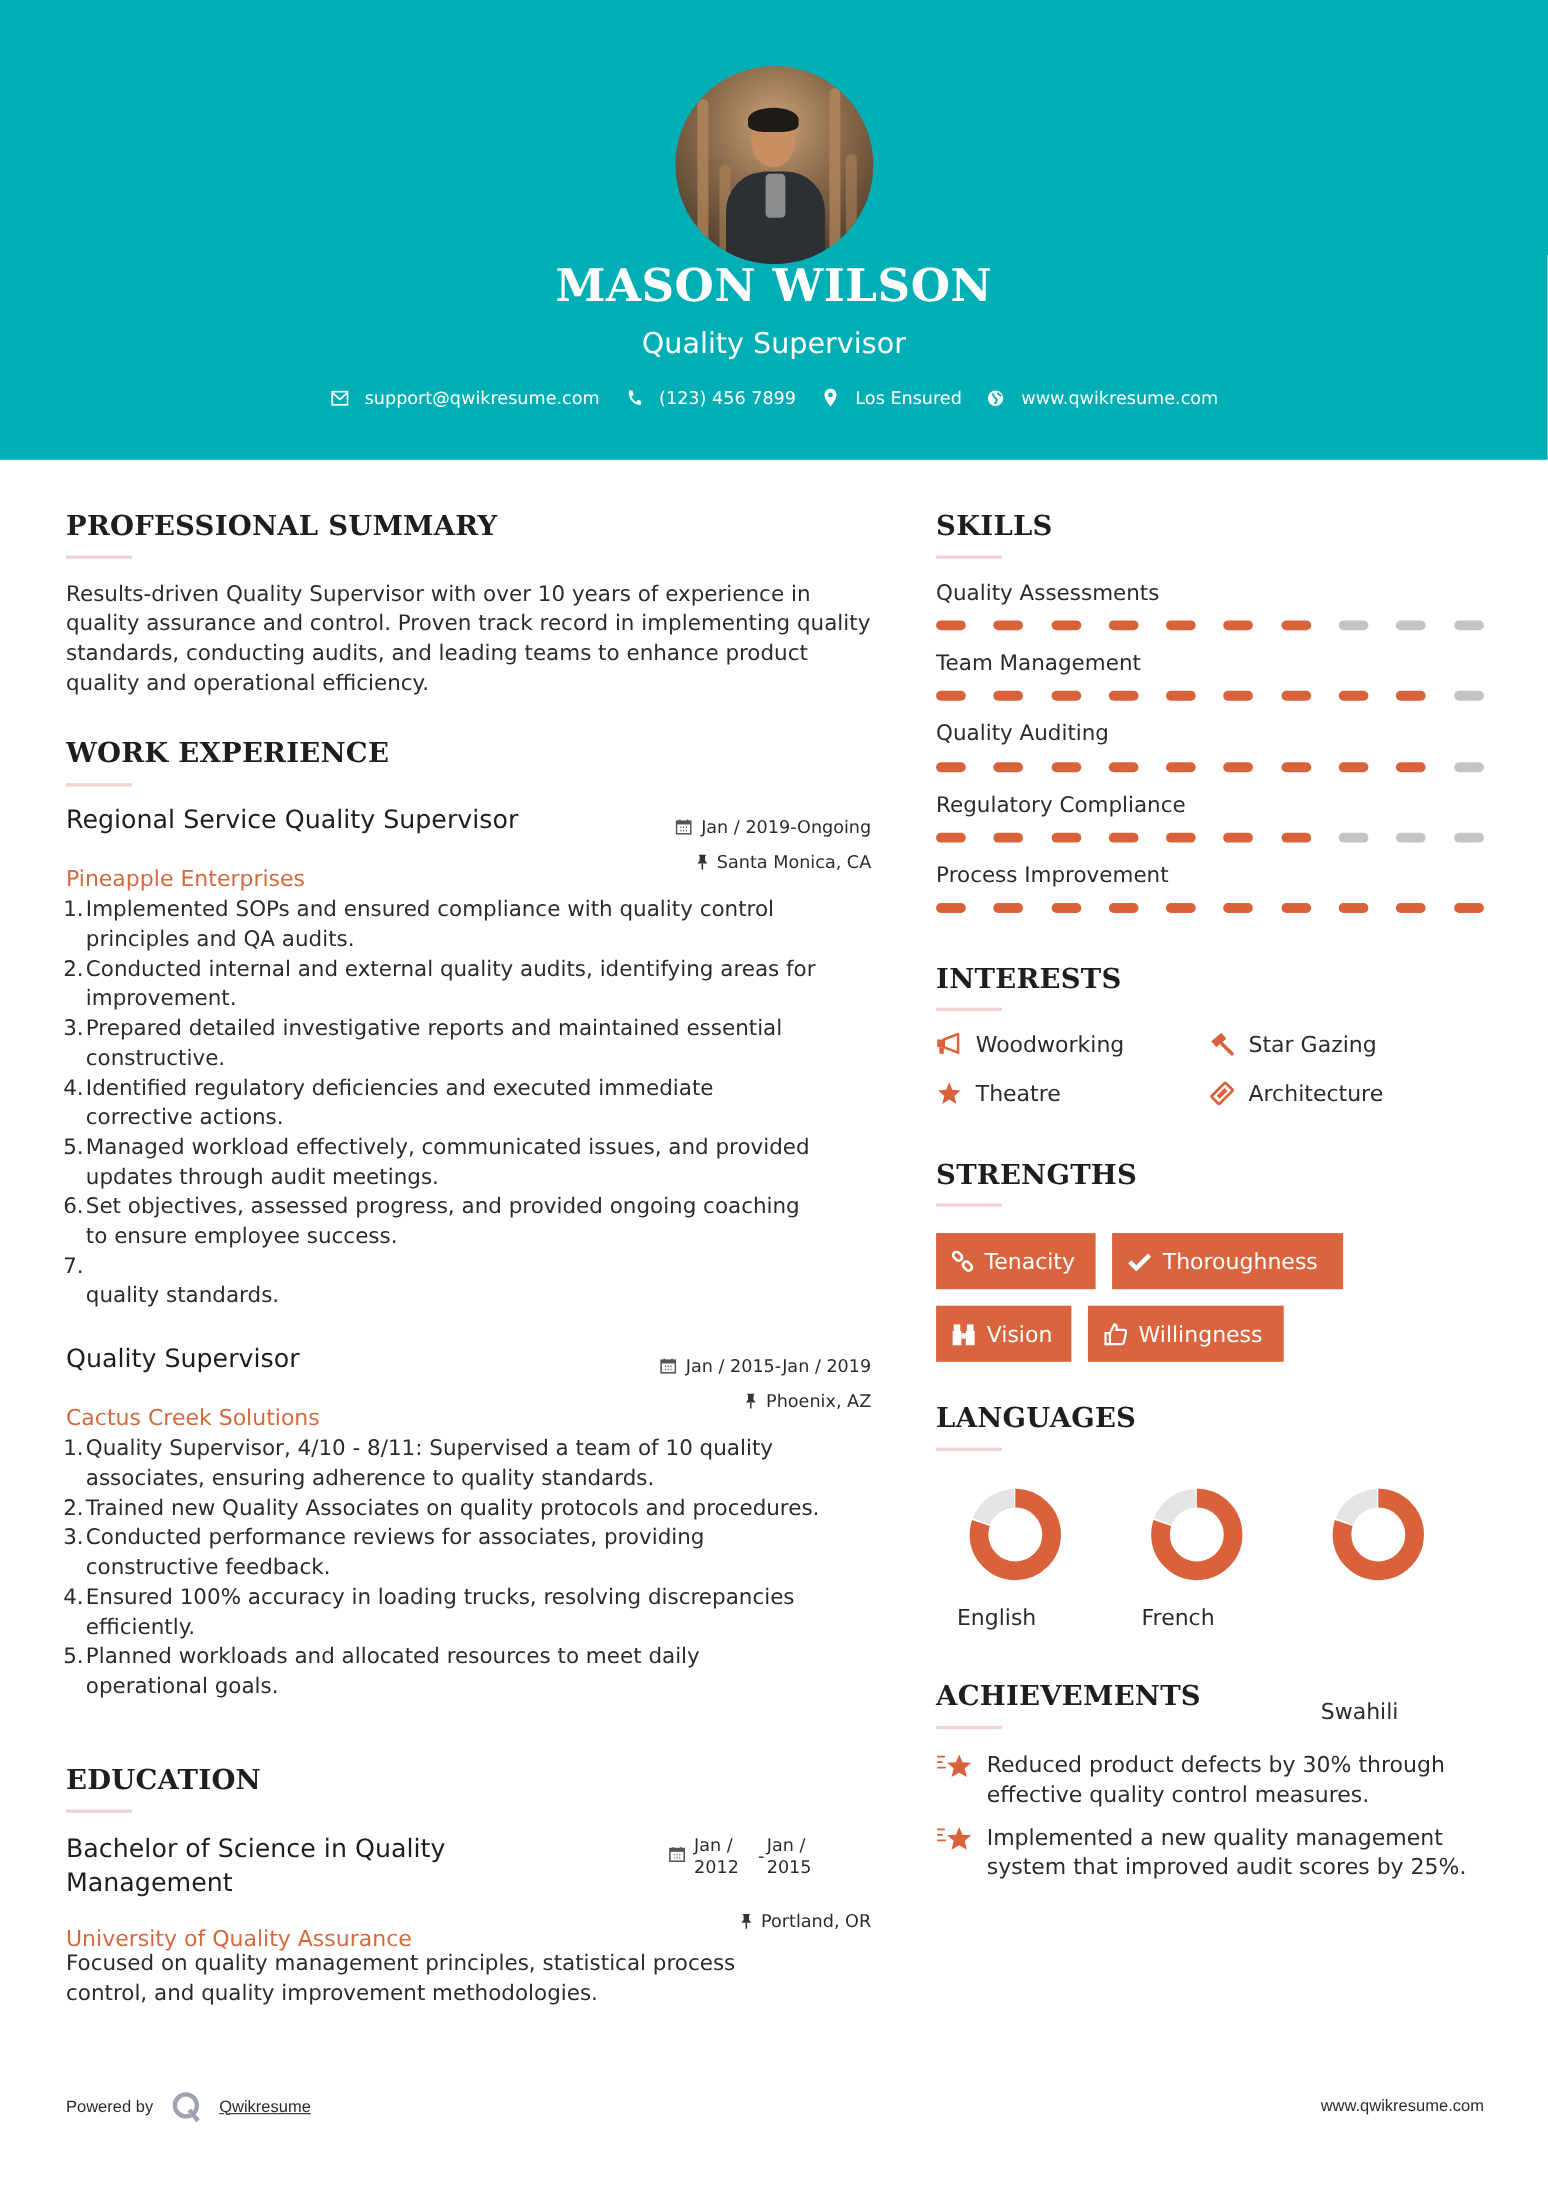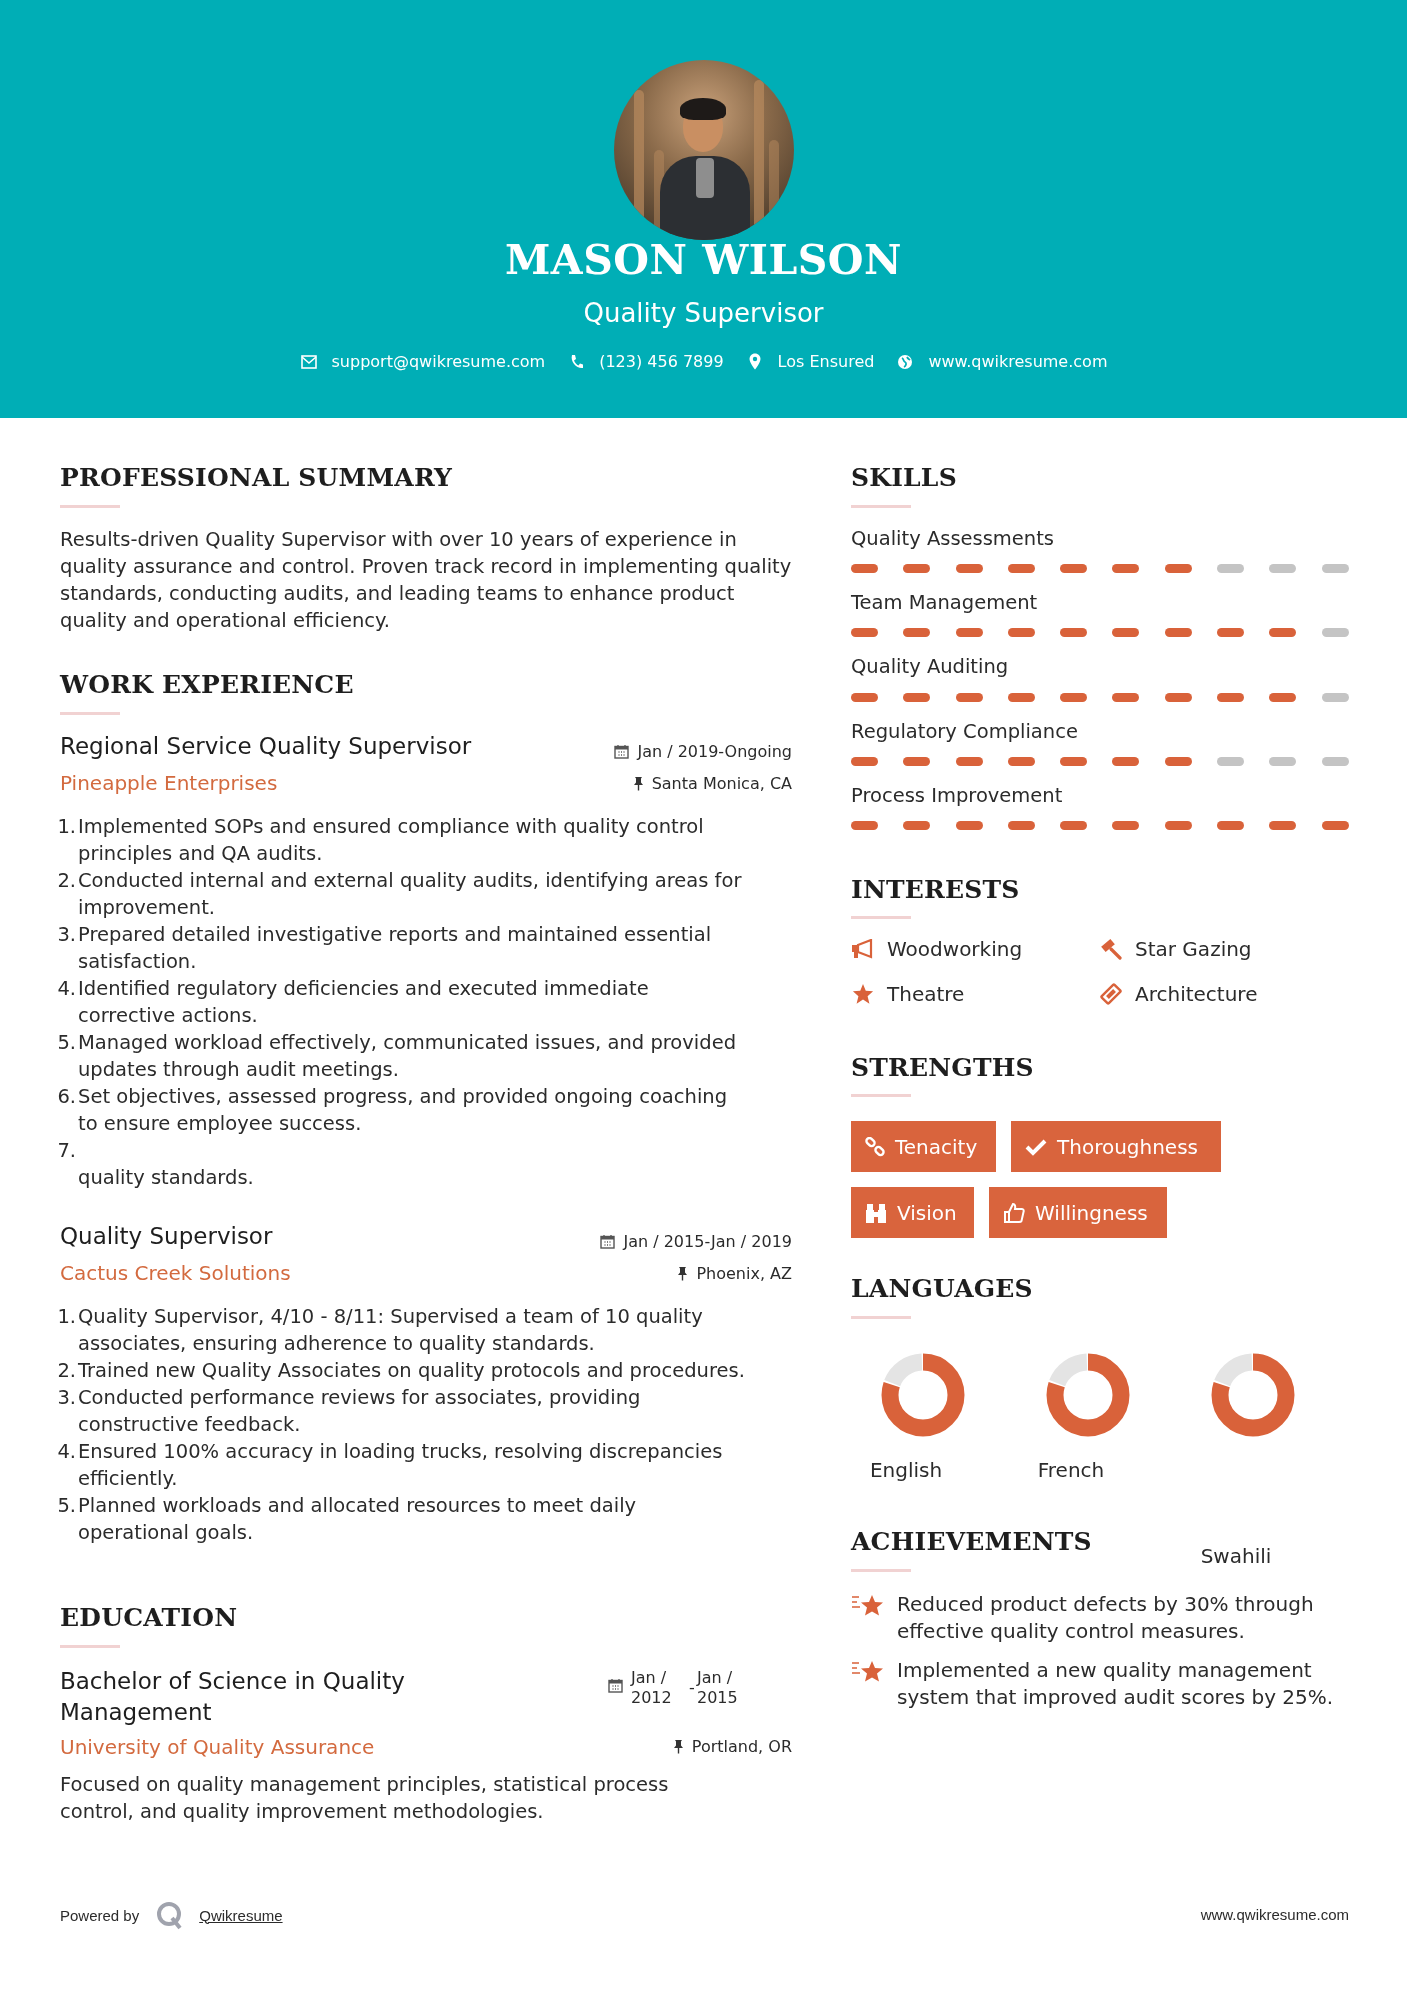--- a/index.html
+++ b/index.html
@@ -24,21 +24,21 @@
 
   .left { position: absolute; left: 60px; top: 0; width: 732px; }
   .right { position: absolute; left: 850px; top: 0; width: 500px; }
 
   .sec-title { position: absolute; font-family: "DejaVu Serif", "Liberation Serif", serif; font-weight: bold; font-size: 25px; color: #1e1e1e; letter-spacing: 0.2px; }
   .sec-rule { position: absolute; width: 60px; height: 3px; background: #f1d2d2; }
 
   .para { position: absolute; font-size: 19.5px; line-height: 27px; color: #2b2b2b; }
 
   .job-title { position: absolute; font-size: 23px; color: #1e1e1e; }
-  .company { position: absolute; font-size: 20px; color: #d36a3f; }
+  .company { position: absolute; font-size: 20px; color: #d36a3f; margin-top: 15px; }
   .meta { position: absolute; right: 0; font-size: 16px; color: #2b2b2b; display: flex; align-items: center; justify-content: flex-end; }
   .meta .ic { margin-right: 8px; display: inline-flex; }
   .list { position: absolute; font-size: 19.5px; line-height: 27px; color: #2b2b2b; list-style: none; }
   .list li { position: relative; padding-left: 18px; }
   .list li .num { position: absolute; left: -6px; top: 0; width: 22px; text-align: right; }
 
   .skill-label { position: absolute; font-size: 19.5px; color: #2b2b2b; }
   .skill-bars { position: absolute; display: flex; gap: 0; }
   .bar { width: 27px; height: 9px; border-radius: 5px; margin-right: 25.3px; }
   .bar.on { background: #d9623a; }
@@ -143,21 +143,21 @@
         <svg width="11" height="15" viewBox="0 0 11 15">
             <path d="M2 1 H9 L8 2.5 V6.5 L10 9 H1 L3 6.5 V2.5 Z" fill="#333"></path>
             <path d="M5.5 9 V14.5" stroke="#333" stroke-width="1.4"></path>
           </svg>
       </span>
       <span>Santa Monica, CA</span>
     </div>
     <ul class="list" style="top:813px;left:0;width:740px;">
       <li><span class="num">1.</span><span>Implemented SOPs and ensured compliance with quality control</span><br><span>principles and QA audits.</span></li>
       <li><span class="num">2.</span><span>Conducted internal and external quality audits, identifying areas for</span><br><span>improvement.</span></li>
-      <li><span class="num">3.</span><span>Prepared detailed investigative reports and maintained essential</span><br><span>satisfaction.</span></li>
+      <li><span class="num">3.</span><span>Prepared detailed investigative reports and maintained essential</span><br><span>constructive.</span></li>
       <li><span class="num">4.</span><span>Identified regulatory deficiencies and executed immediate</span><br><span>corrective actions.</span></li>
       <li><span class="num">5.</span><span>Managed workload effectively, communicated issues, and provided</span><br><span>updates through audit meetings.</span></li>
       <li><span class="num">6.</span><span>Set objectives, assessed progress, and provided ongoing coaching</span><br><span>to ensure employee success.</span></li>
       <li><span class="num">7.</span><br><span>quality standards.</span></li>
     </ul>
   </div>
 
   <div>
     <div class="job-title" style="top:1223px;left:0;">Quality Supervisor</div>
     <div class="meta" style="top:1232px;width:732px;">

